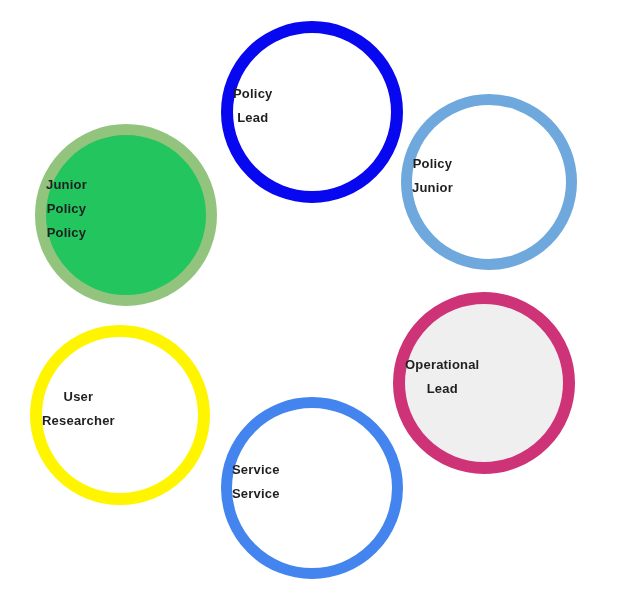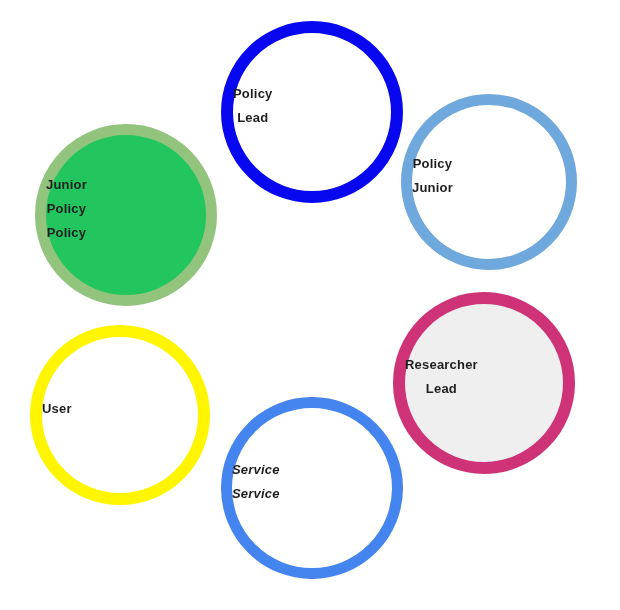--- a/index.html
+++ b/index.html
@@ -47,33 +47,34 @@
       </div>
     </div>
     <div class="circle" style="left: 401px; top: 94px; width: 176px; height: 176px; border-width: 11px; border-color: rgb(111, 168, 220); background: rgb(255, 255, 255);">
       <div class="label">
         <span>Policy</span>
         <span>Junior</span>
       </div>
     </div>
     <div class="circle" style="left: 393px; top: 292px; width: 182px; height: 182px; border-width: 12px; border-color: rgb(206, 51, 119); background: rgb(239, 239, 239);">
       <div class="label">
-        <span>Researcher</span>
+        <span>Operational</span>
         <span>Lead</span>
       </div>
     </div>
-    <div class="circle" style="left: 221px; top: 397px; width: 182px; height: 182px; border-width: 11px; border-color: rgb(68, 132, 238); background: rgb(255, 255, 255); font-style: italic;">
+    <div class="circle" style="left: 221px; top: 397px; width: 182px; height: 182px; border-width: 11px; border-color: rgb(68, 132, 238); background: rgb(255, 255, 255);">
       <div class="label">
         <span>Service</span>
         <span>Service</span>
       </div>
     </div>
     <div class="circle" style="left: 30px; top: 325px; width: 180px; height: 180px; border-width: 12px; border-color: rgb(255, 245, 0); background: rgb(255, 255, 255);">
       <div class="label">
         <span>User</span>
+        <span>Researcher</span>
       </div>
     </div>
     <div class="circle" style="left: 35px; top: 124px; width: 182px; height: 182px; border-width: 11px; border-color: rgb(147, 196, 125); background: #22c55e;">
       <div class="label">
         <span>Junior</span>
         <span>Policy</span>
         <span>Policy</span>
       </div>
     </div>
   </div>

